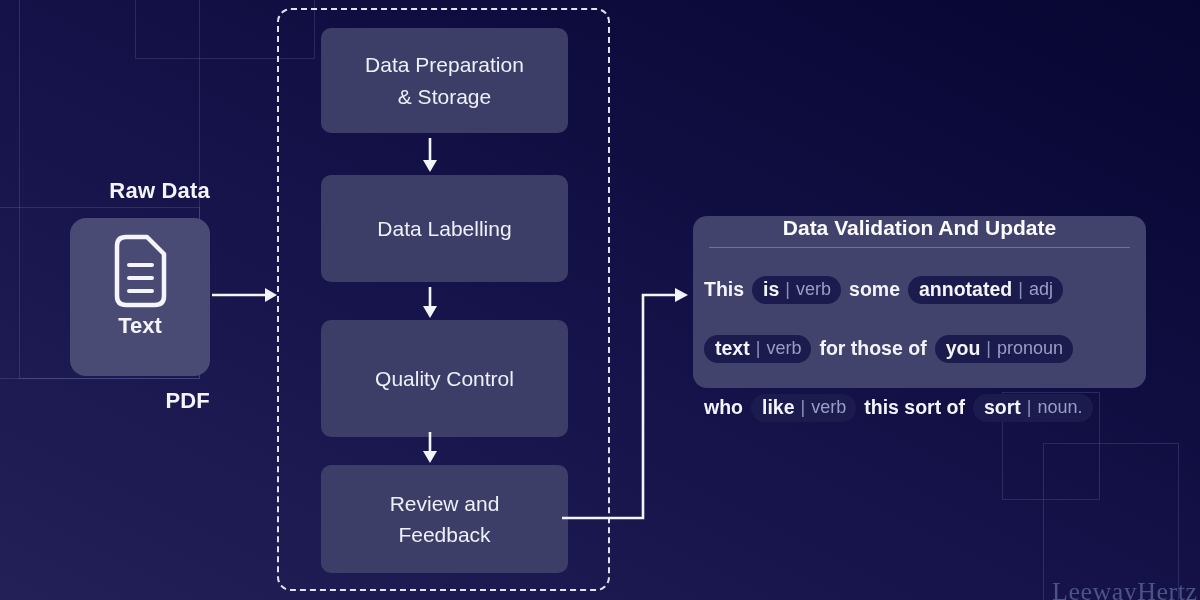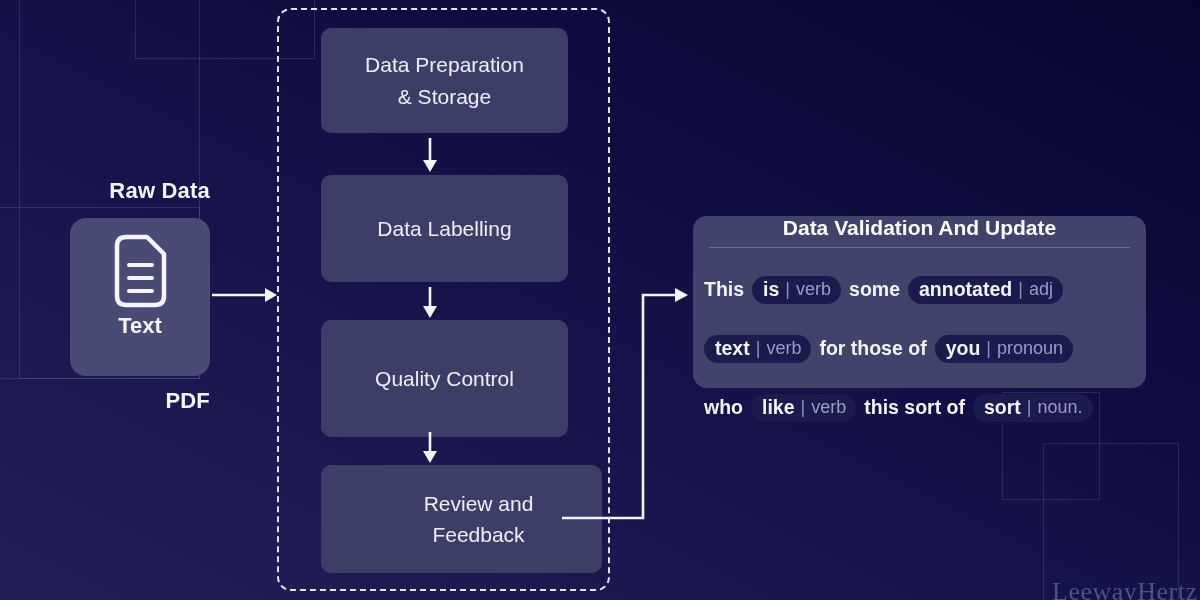--- a/index.html
+++ b/index.html
@@ -32,21 +32,21 @@
     border:2px dashed var(--dash); border-radius:14px;
   }
   .step-box{
     position:absolute; left:321px; width:247px;
     background:var(--box-bg); border-radius:10px;
     display:flex; align-items:center; justify-content:center;
     text-align:center; font-weight:normal; font-size:21px; line-height:1.5;
     white-space:pre-line; color:#eef0f8;
   }
   #step-0{top:28px;height:105px;} #step-1{top:175px;height:107px;}
-  #step-2{top:320px;height:117px;} #step-3{top:465px;height:108px;padding-left:34px;}
+  #step-2{top:320px;height:117px;} #step-3{top:465px;height:108px;}
   
   #connectors{position:absolute; left:0; top:0; pointer-events:none;}
   #connectors .stem{stroke:var(--line); stroke-width:2.6px; fill:none;}
   #connectors .head{fill:var(--line); stroke:none;}
   
   #validation-panel{
     position:absolute; left:693px; top:216px; width:453px; height:172px;
     background:var(--panel-bg); border-radius:14px;
   }
   #validation-title{font-size:21px; font-weight:bold; text-align:center; color:#fdfdff;}

